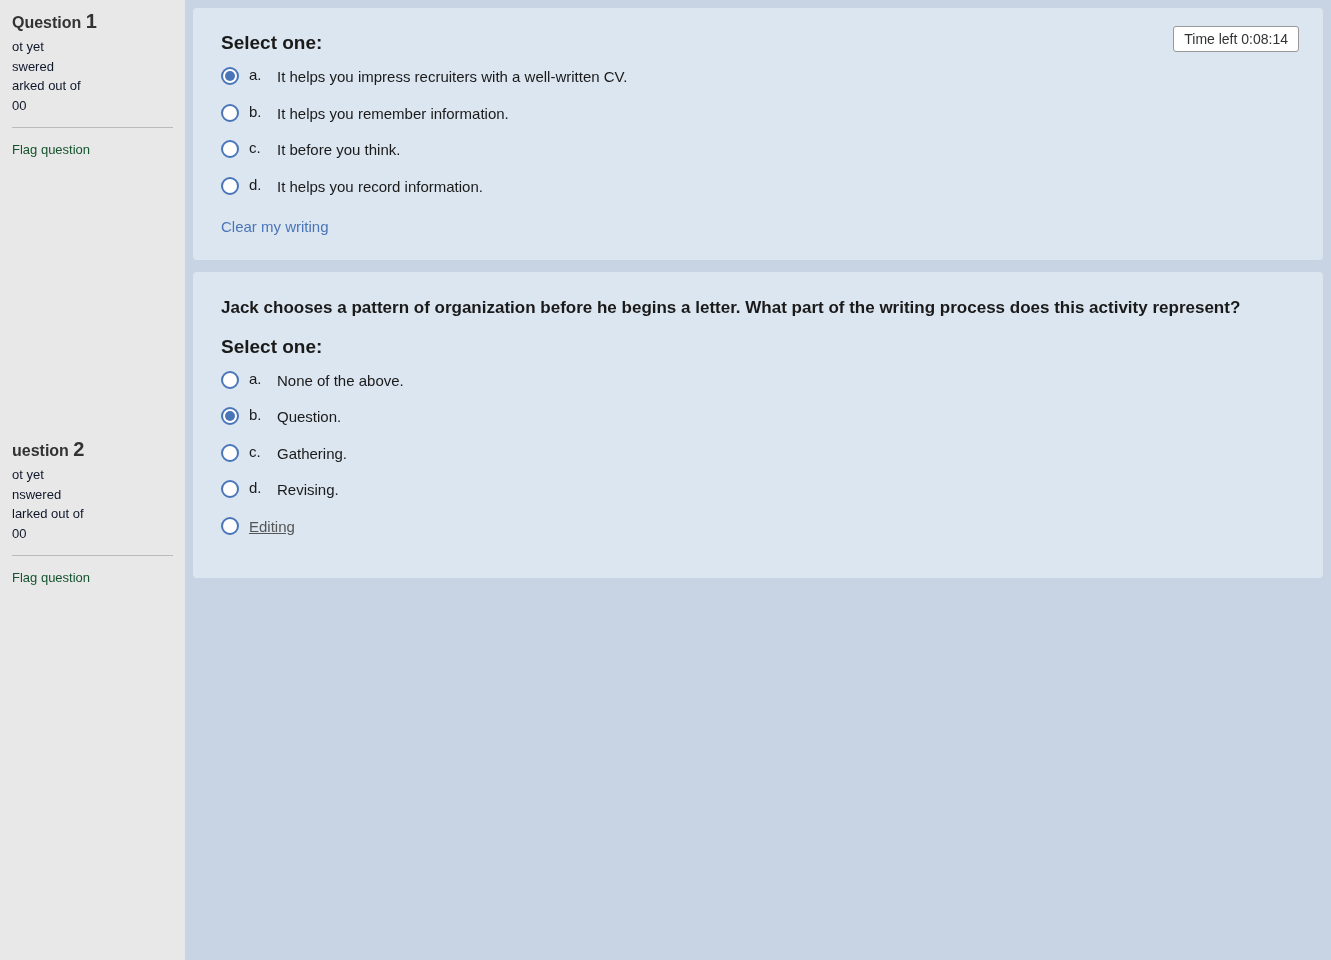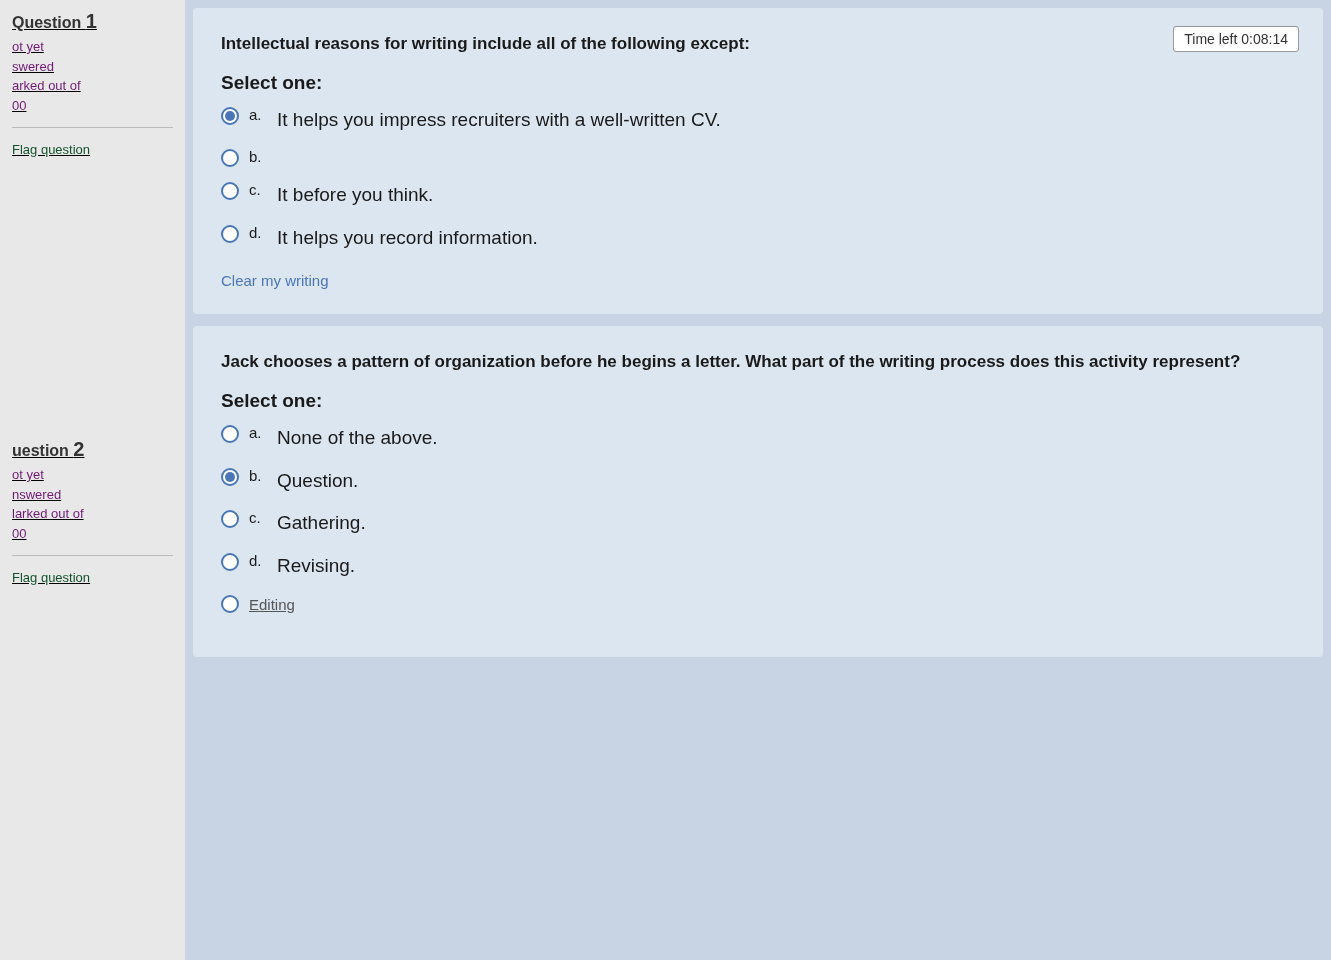--- a/index.html
+++ b/index.html
@@ -16,35 +16,34 @@
       padding: 0;
     }
     .sidebar {
       width: 185px;
       background: #e8e8e8;
       padding: 10px 12px;
       flex-shrink: 0;
     }
     .sidebar-question-block {
       margin-bottom: 24px;
-      text-decoration: underline;
     }
     .sidebar-question-title {
       font-size: 16px;
       font-weight: bold;
       color: #333;
       margin-bottom: 4px;
     }
     .sidebar-question-title span {
       font-size: 20px;
       font-weight: bold;
     }
     .sidebar-status {
       font-size: 13px;
-      color: #701a75;
+      color: #0f172a;
       line-height: 1.5;
     }
     .sidebar-flag {
       font-size: 13px;
       color: #14532d;
       cursor: pointer;
       text-decoration: none;
     }
     .content-area {
       flex: 1;
@@ -123,21 +122,21 @@
       border-radius: 50%;
       background: #4a76b8;
     }
     .option-label {
       font-weight: normal;
       min-width: 20px;
       margin-right: 8px;
       font-size: 15px;
     }
     .option-text {
-      font-size: 19px;
+      font-size: 15px;
       line-height: 1.5;
     }
     .clear-choice {
       color: #4a76b8;
       font-size: 15px;
       cursor: pointer;
       text-decoration: none;
       display: inline-block;
       margin-top: 4px;
     }
@@ -180,39 +179,37 @@
         </div>
         <div class="sidebar-divider"></div>
         <a class="sidebar-flag">Flag question</a>
       </div>
     </div>
 
     <div class="content-area">
 
       <div class="question-card">
         <div class="time-left-box">Time left 0:08:14</div>
-        <div class="question-text">
-          Intellectual reasons for writing include all of the following except:
-        </div>
         <div class="select-one-label">Select one:</div>
         <ul class="options-list">
           <li class="option-item">
             <span class="radio-wrapper">
               <span class="radio-outer selected">
                 <span class="radio-inner"></span>
               </span>
             </span>
             <span class="option-label">a.</span>
             <span class="option-text">It helps you impress recruiters with a well-written CV.</span>
           </li>
           <li class="option-item">
             <span class="radio-wrapper">
               <span class="radio-outer"></span>
             </span>
             <span class="option-label">b.</span>
+            <span class="option-text">It helps you remember information.</span>
           </li>
           <li class="option-item">
             <span class="radio-wrapper">
               <span class="radio-outer"></span>
             </span>
             <span class="option-label">c.</span>
             <span class="option-text">It before you think.</span>
           </li>
           <li class="option-item">
             <span class="radio-wrapper">

